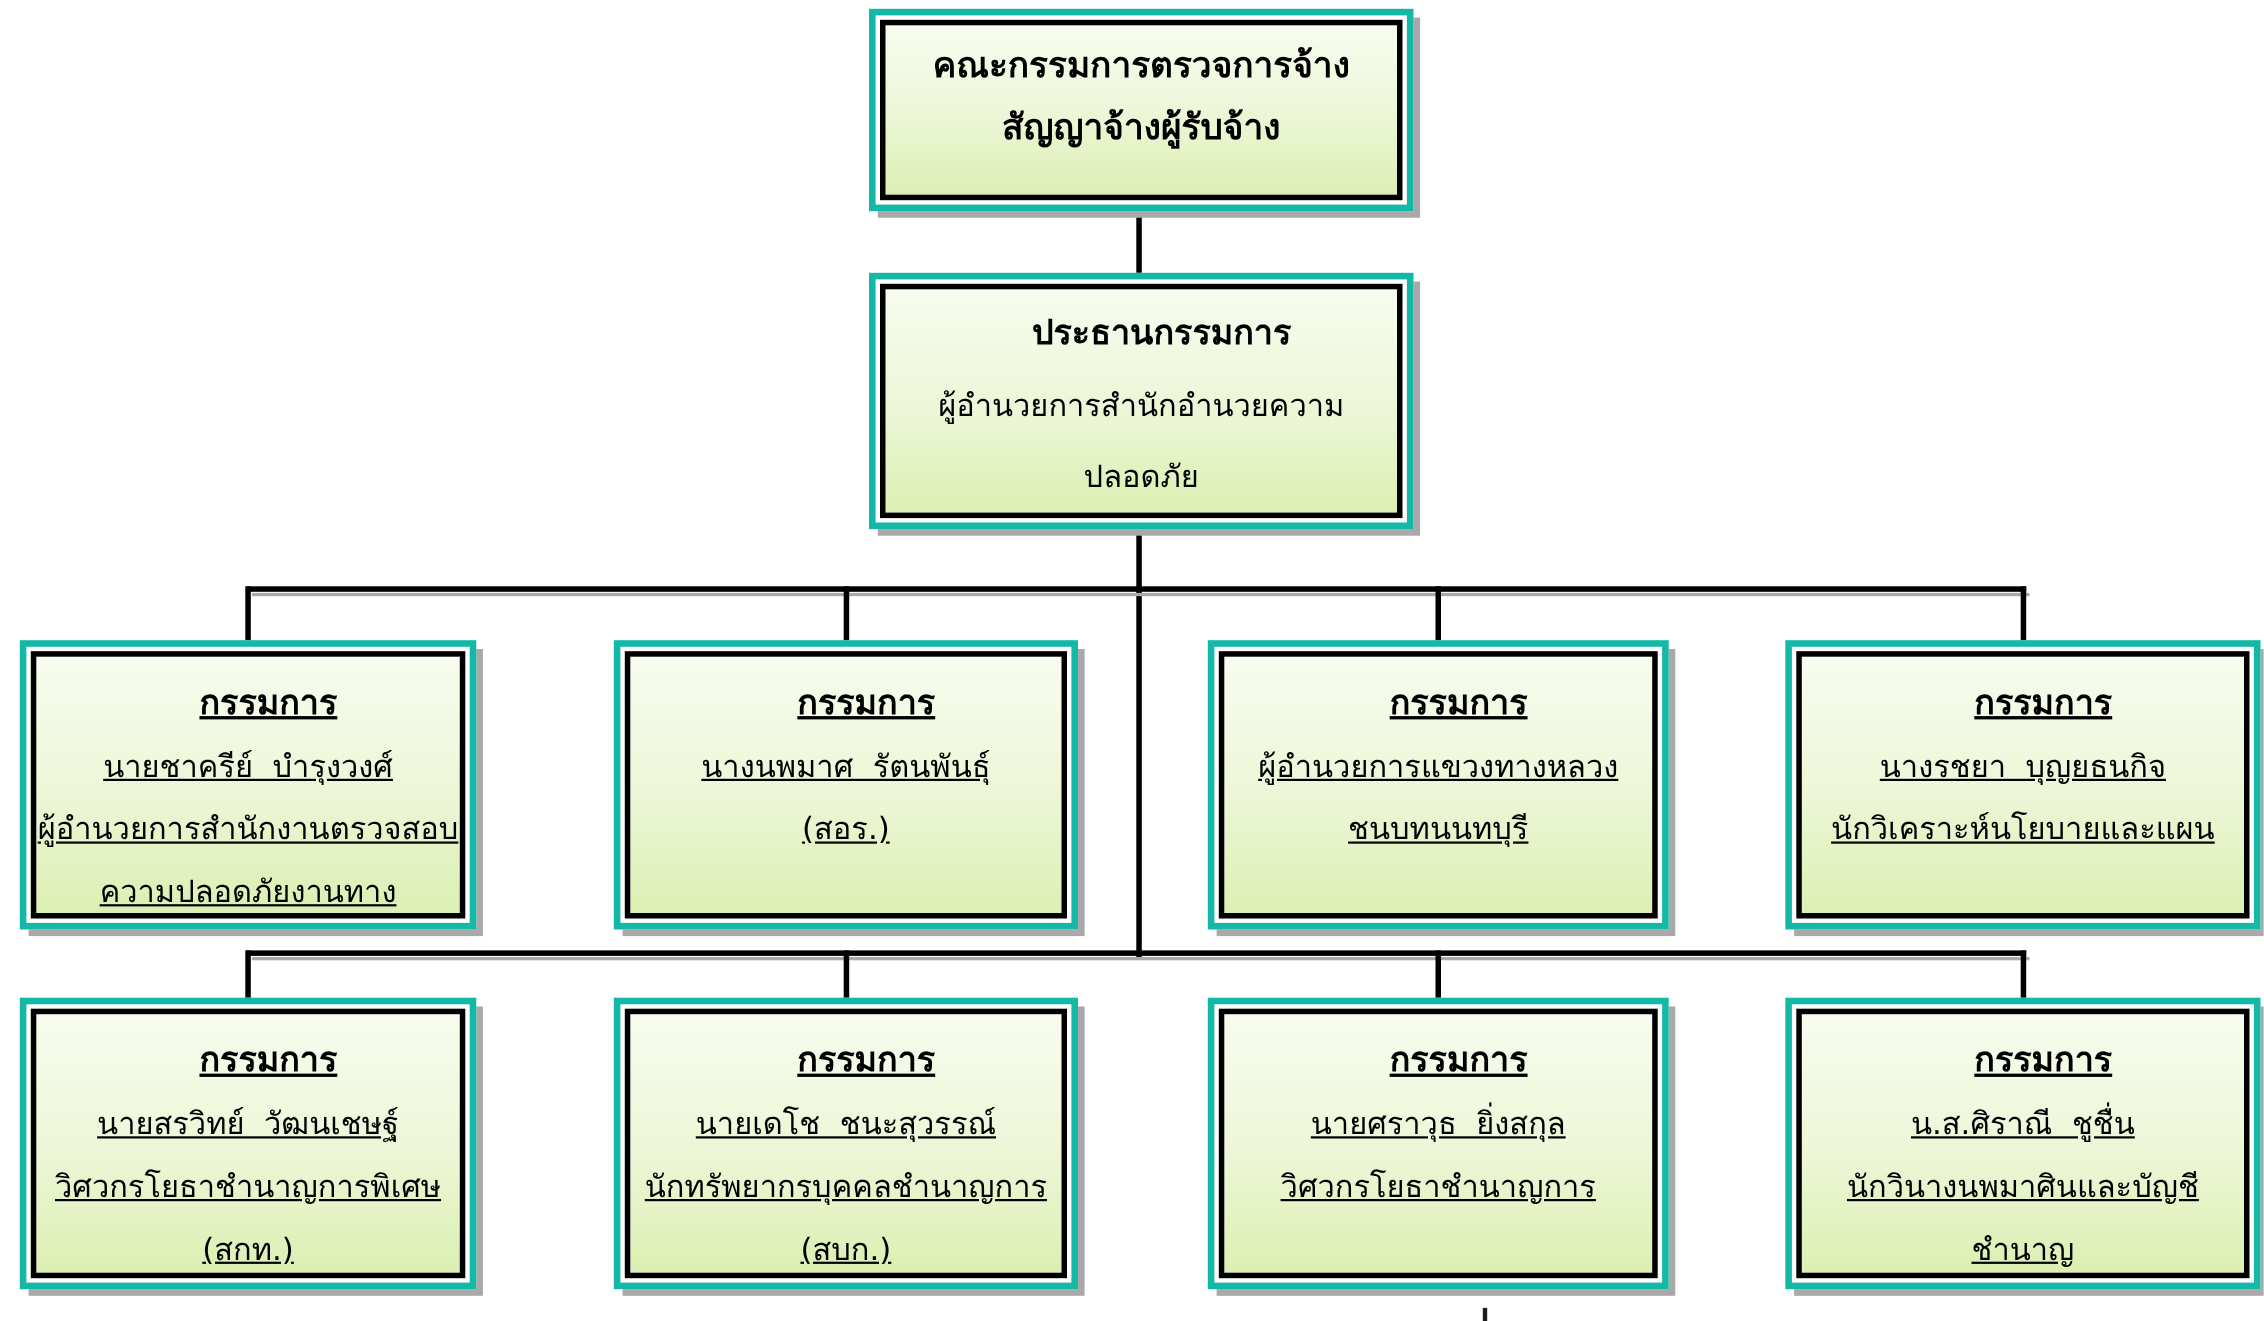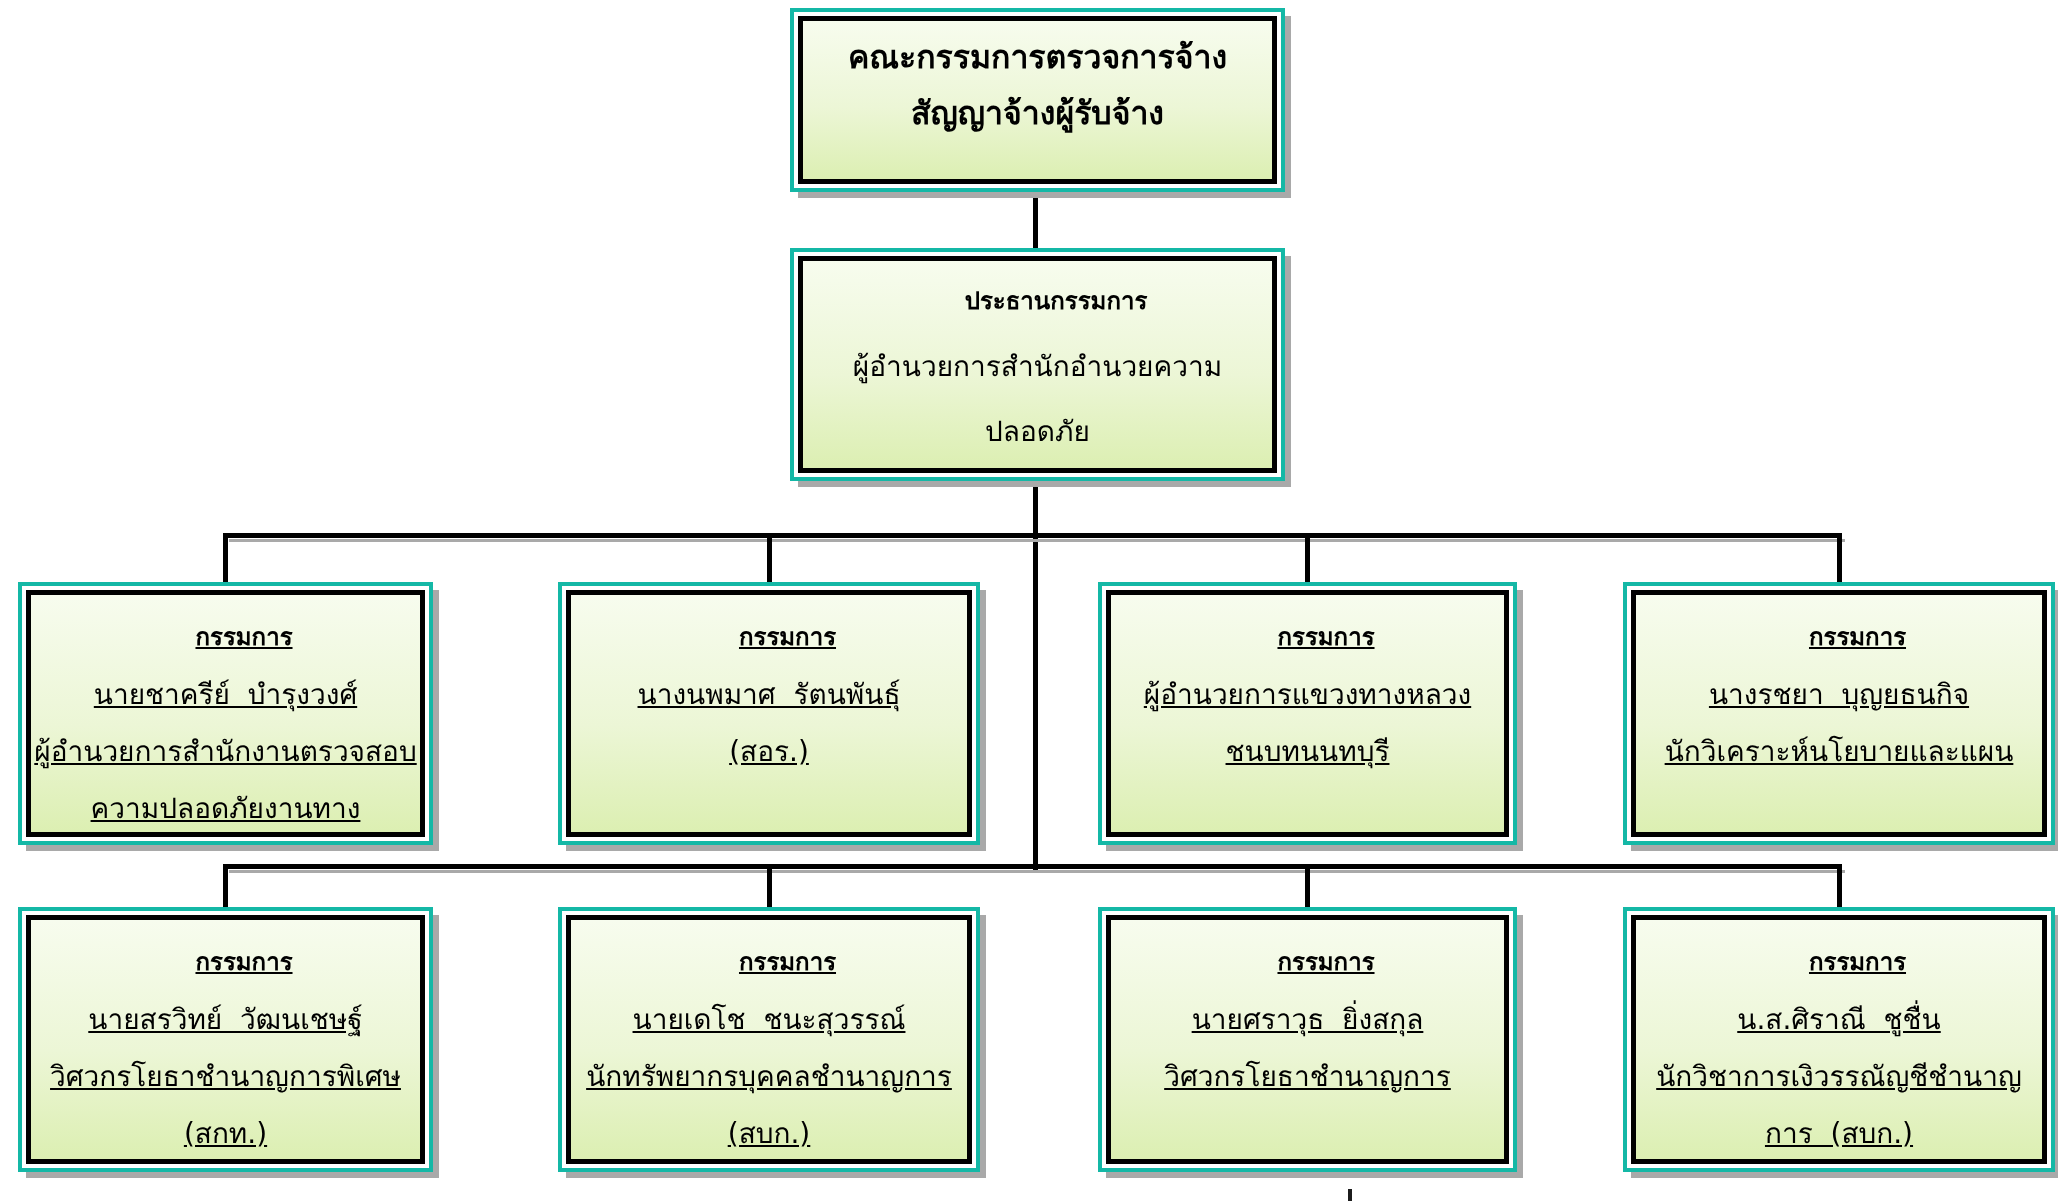--- a/index.html
+++ b/index.html
@@ -12,42 +12,42 @@
     position: relative;
     width: 2058px;
     height: 1201px;
     background: #ffffff;
     overflow: hidden;
   }
   
   .box {
     position: absolute;
     box-sizing: border-box;
-    border: 4px solid #14b8a6;
+    border: 6px solid #14b8a6;
     background: #ffffff;
     padding: 4px;
     box-shadow: 7px 7px 0 -1px #a9a9a9;
   }
   .inner {
     box-sizing: border-box;
     width: 100%;
     height: 100%;
     border: 5px solid #000000;
     background: linear-gradient(to bottom, #f7fcee 0%, #ecf6d6 55%, #dcefb2 100%);
     text-align: center;
     overflow: hidden;
   }
   .line {
     white-space: pre-wrap;
     font-size: 28px;
     color: #000000;
   }
   .title {
     font-weight: bold;
-    font-size: 24px;
+    font-size: 31px;
     margin-left: 37px;
   }
   
   .root-box .inner  { padding-top: 8px; }
   .root-box .line   { line-height: 56px; font-size: 32px; font-weight: bold; }
   .chair-box .inner { padding-top: 8px; }
   .chair-box .line  { line-height: 65px; }
   .row-box .inner   { padding-top: 14px; text-decoration: underline; }
   .row-box .line    { line-height: 57px; }
   
@@ -153,20 +153,20 @@
       <div class="line title">กรรมการ</div>
       <div class="line">นายศราวุธ  ยิ่งสกุล</div>
       <div class="line">วิศวกรโยธาชำนาญการ</div>
     </div>
   </div>
 
   <div class="box row-box" style="left:1623px; top:907px; width:432px; height:265px;">
     <div class="inner">
       <div class="line title">กรรมการ</div>
       <div class="line">น.ส.ศิราณี  ชูชื่น</div>
-      <div class="line">นักวิชาการเงิวรรณัญชีชำนาญ</div>
+      <div class="line">นักวินางนพมาศินและบัญชีชำนาญ</div>
       <div class="line">การ  (สบก.)</div>
     </div>
   </div>
 
   <div class="artifact" style="left:1348px; top:1189px; width:4px; height:12px;"></div>
 
 </div>
 
 </body></html>

